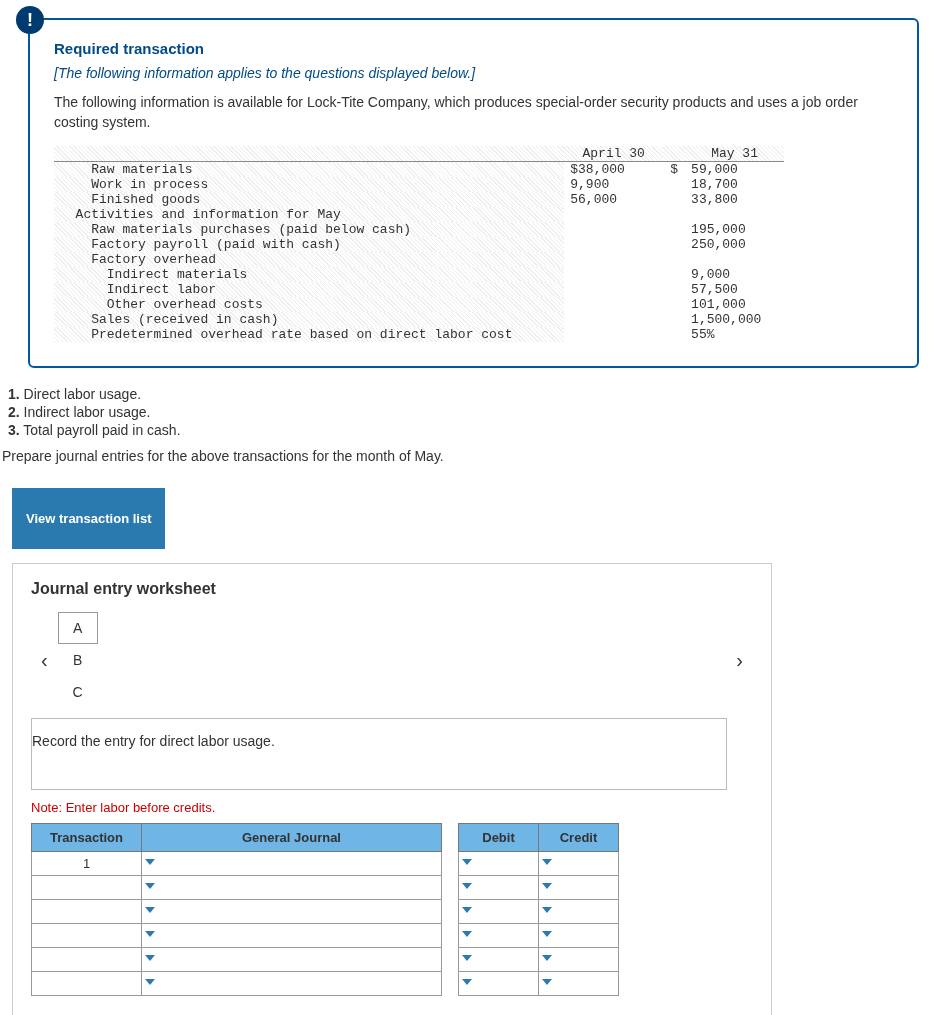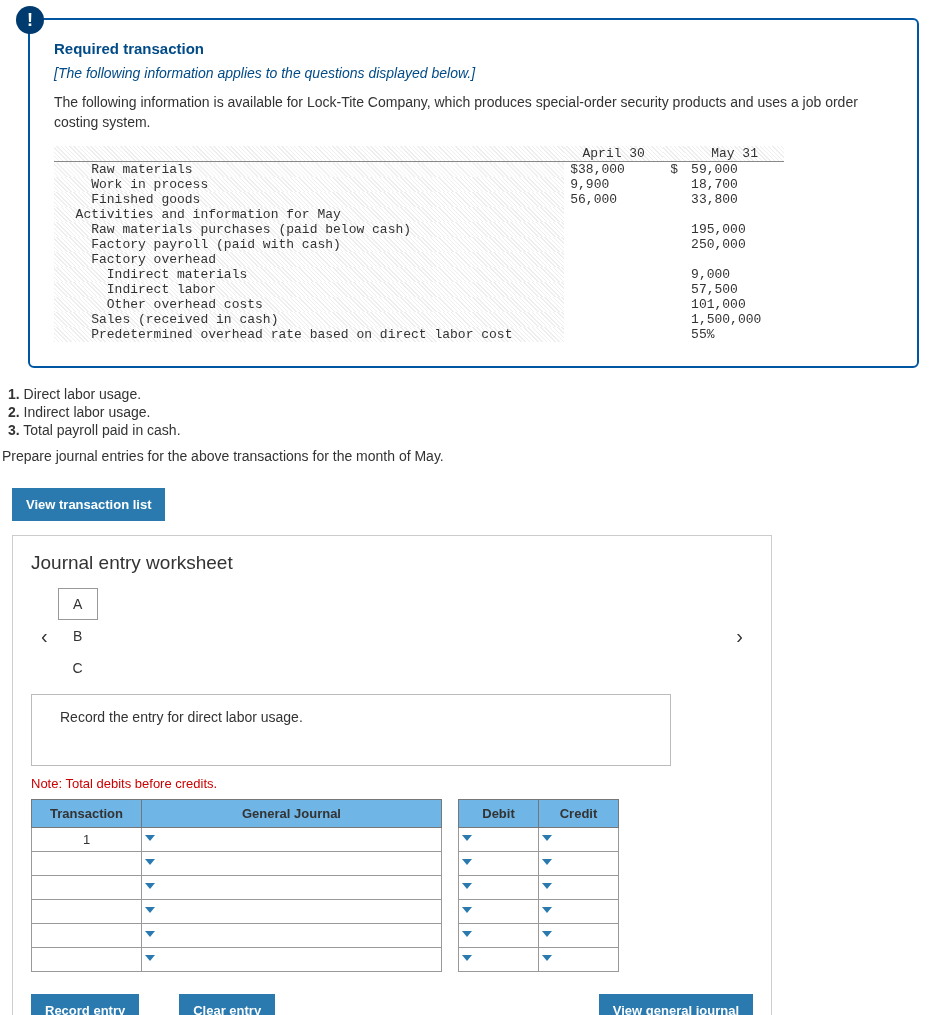--- a/index.html
+++ b/index.html
@@ -61,47 +61,47 @@
   .list-items { margin: 10px 0 10px 8px; }
   .list-items div { margin: 2px 0; }
   .list-items b { font-weight: bold; }
   .prepare-line { margin: 10px 0 24px 2px; }
   .btn {
     background: #2a7ab0;
     color: #fff;
     font-weight: bold;
     font-size: 13px;
     border: none;
-    padding: 9px 14px;
+    padding: 23px 14px;
     cursor: pointer;
     display: inline-block;
   }
   .btn-vtl { margin-left: 12px; }
   .worksheet {
     border: 1px solid #ccc;
     margin: 14px 12px 0 12px;
     width: 760px;
     padding: 14px 18px 18px 18px;
   }
-  .ws-title { font-size: 19px; font-weight: normal; margin: 2px 0 14px 0; }
+  .ws-title { font-size: 16px; font-weight: bold; margin: 2px 0 14px 0; }
   .tab-row { display: flex; align-items: center; margin-bottom: 10px; }
   .chev { font-size: 20px; color: #333; padding: 0 10px; cursor: pointer; user-select:none; }
   .chev.right { margin-left: auto; }
   .tab {
     width: 40px; height: 32px;
     display: flex; align-items: center; justify-content: center;
     font-size: 14px; cursor: pointer;
   }
   .tab.active { border: 1px solid #999; font-weight: normal; }
   .instr-box {
     border: 1px solid #bbb;
-    padding: 14px 14px 40px 28px;
+    padding: 14px 14px 40px 0;
     margin: 6px 0 10px 0;
     font-size: 14px;
-    width: 640px;
+    width: 696px;
   }
   .note-red { color: #c00; font-size: 13px; margin: 8px 0 8px 0; }
   .je-table { border-collapse: collapse; border-radius: 18px; }
   .je-table th {
     background: #6fb6e6;
     border: 1px solid #777;
     font-size: 13px;
     font-weight: bold;
     padding: 6px 8px;
     text-align: center;
@@ -244,21 +244,21 @@
     <span id="tabs-container">
         <span class="tab active">A</span>
         <span class="tab">B</span>
         <span class="tab">C</span>
       </span>
     <span class="chev right">›</span>
   </div>
 
   <div class="instr-box">Record the entry for direct labor usage.</div>
 
-  <div class="note-red">Note: Total debits before credits.</div>
+  <div class="note-red">Note: Enter labor before credits.</div>
 
   <table class="je-table">
     <tbody>
         <tr>
       <th class="col-trans">Transaction</th>
       <th class="col-gj">General Journal</th>
       <th class="col-gap" style="background:#fff;border:none"></th>
       <th class="col-amt">Debit</th>
       <th class="col-amt">Credit</th>
     </tr>

